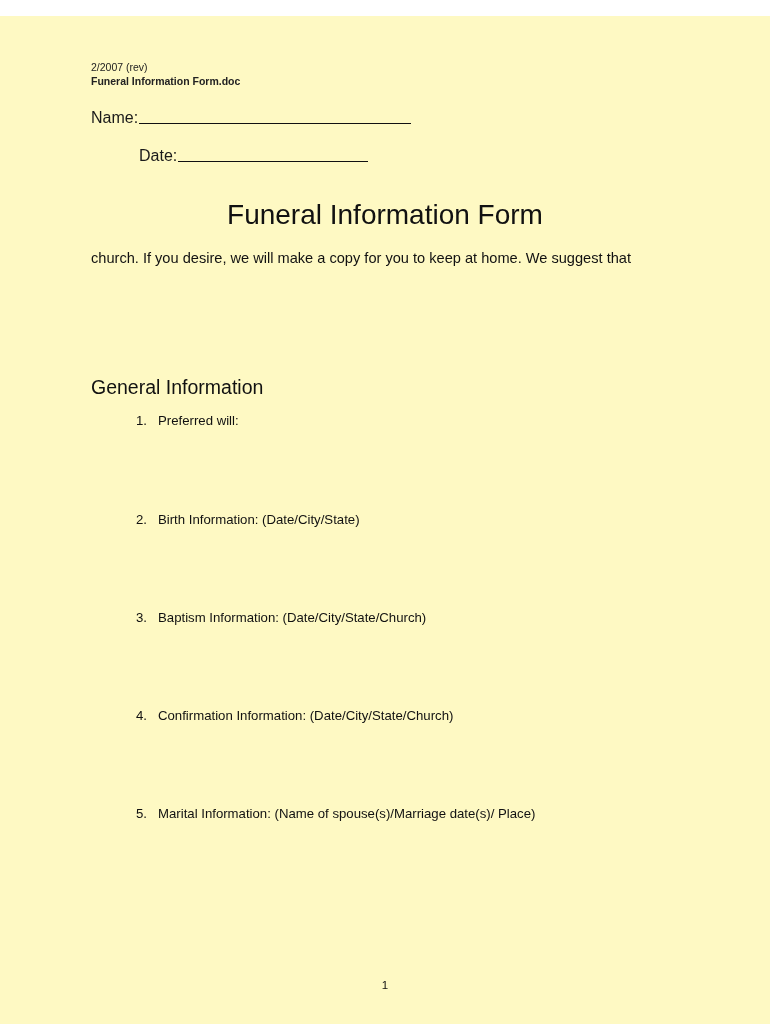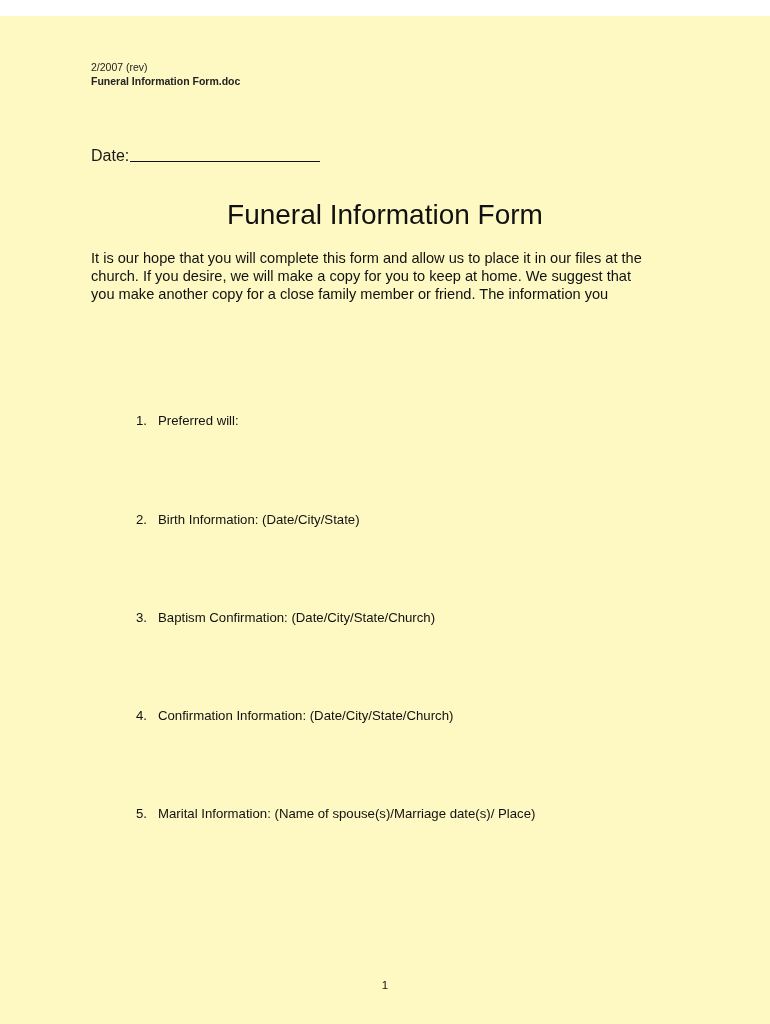--- a/index.html
+++ b/index.html
@@ -43,21 +43,21 @@
     .field-row .label { display: inline-block; }
     .field-row .line {
       display: inline-block;
       border-bottom: 1.3px solid #111;
       height: 15px;
       margin-left: 1px;
       margin-bottom: 4px;
     }
     .name-row { top: 92px; }
     .name-row .line { width: 272px; }
-    .date-row { top: 130px; }
+    .date-row { top: 130px; margin-left: 48px; }
     .date-row .line { width: 190px; }
 
     .title {
       left: 0;
       width: 770px;
       text-align: center;
       top: 182px;
       font-size: 28px;
       line-height: 34px;
       color: #111;
@@ -118,50 +118,53 @@
     }
   </style>
 </head>
 <body>
 
 <div class="page">
 
   <div class="abs hdr hdr-1">2/2007 (rev)</div>
   <div class="abs hdr hdr-2">Funeral Information Form.doc</div>
 
+  <div class="abs field-row name-row">
+    <span class="label">Name:</span>
+    <span class="line"></span>
+  </div>
 
   <div class="abs field-row date-row">
     <span class="label">Date:</span>
     <span class="line"></span>
   </div>
 
   <div class="abs title">Funeral Information Form</div>
 
   <div class="abs intro">
-    <span class="ln">It is our hope that you will complete this form and allow us to place it in our files at the</span>
     <span class="ln">church.  If you desire, we will make a copy for you to keep at home.  We suggest that</span>
-    <span class="ln">you make another copy for a close family member or friend.  The information you</span>
   </div>
 
+  <div class="abs section-heading">General Information</div>
 
   <div class="abs q q1">
     <span class="num">1.</span>
     <span class="txt">Preferred will:</span>
   </div>
   <div class="answer-area a1"></div>
 
   <div class="abs q q2">
     <span class="num">2.</span>
     <span class="txt">Birth Information:  (Date/City/State)</span>
   </div>
   <div class="answer-area a2"></div>
 
   <div class="abs q q3">
     <span class="num">3.</span>
-    <span class="txt">Baptism Confirmation:  (Date/City/State/Church)</span>
+    <span class="txt">Baptism Information:  (Date/City/State/Church)</span>
   </div>
   <div class="answer-area a3"></div>
 
   <div class="abs q q4">
     <span class="num">4.</span>
     <span class="txt">Confirmation Information:  (Date/City/State/Church)</span>
   </div>
   <div class="answer-area a4"></div>
 
   <div class="abs q q5">

